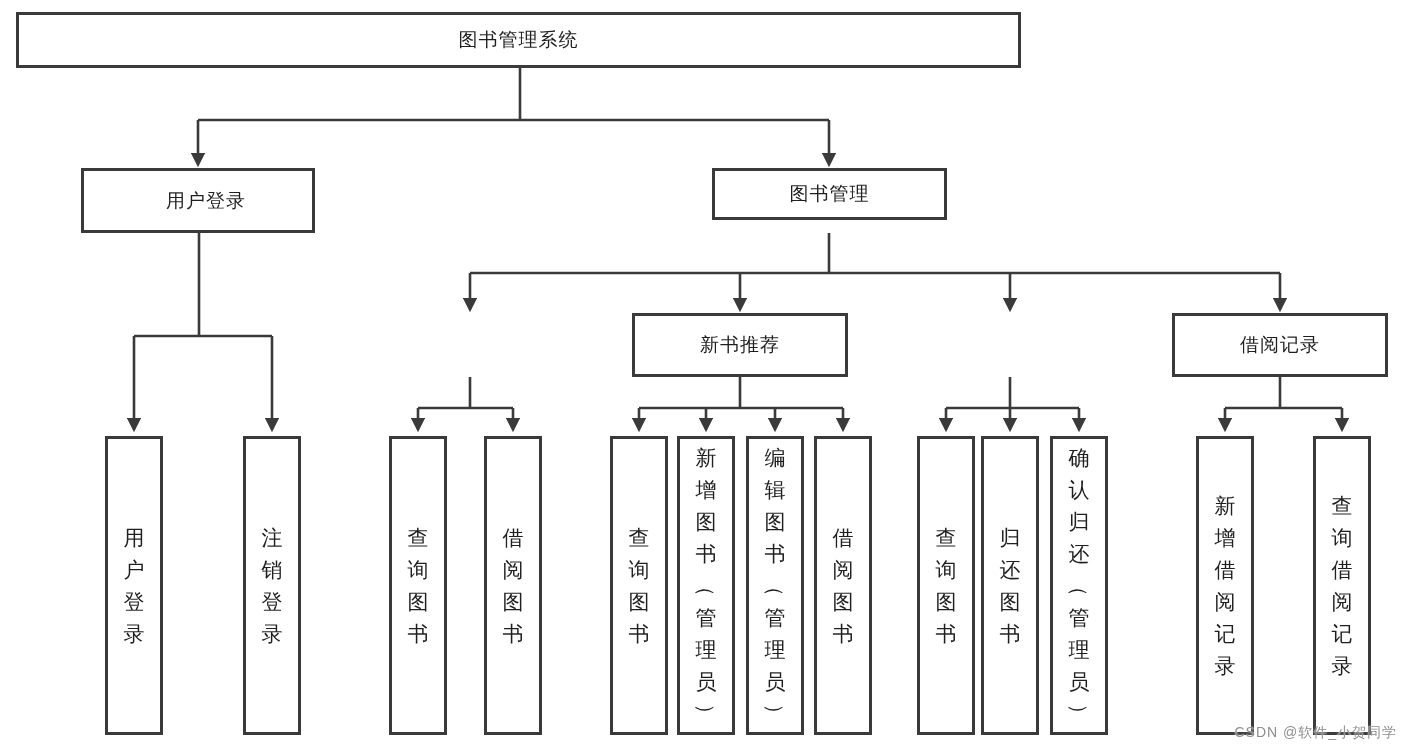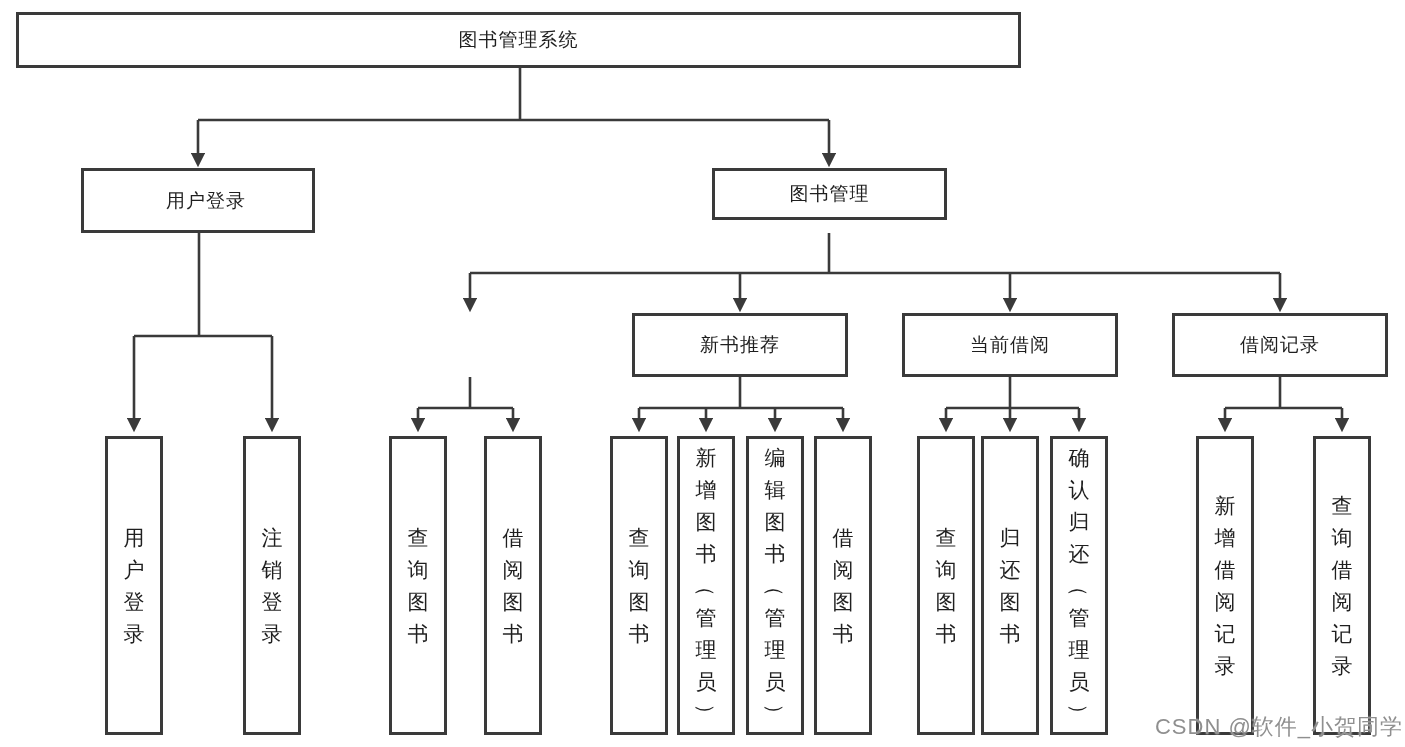--- a/index.html
+++ b/index.html
@@ -26,23 +26,23 @@
     align-items: center;
     justify-content: center;
     color: var(--text);
   }
   .hbox { font-size: 19px; letter-spacing: 1px; }
   .leaf { flex-direction: column; font-size: 21px; letter-spacing: 0; }
   .vchar { display: block; height: 32px; line-height: 32px; width: 100%; text-align: center; }
   .vchar.rot { transform: rotate(90deg); }
   .watermark {
     position: absolute;
-    right: 2px;
+    right: 8px;
     bottom: 5px;
-    font-size: 22px;
+    font-size: 14px;
     color: var(--wm);
     z-index: 5;
     letter-spacing: 1px;
     text-shadow: 0 0 2px #ffffff;
     white-space: nowrap;
   }
 </style>
 </head>
 <body>
 
@@ -95,21 +95,20 @@
     <path class="c" d="M1225 408 V428" marker-end="url(#arrow)"></path>
     <path class="c" d="M1342 408 V428" marker-end="url(#arrow)"></path>
   </svg>
 
   <div class="box hbox" style="left:16px; top:12px; width:1005px; height:56px;">图书管理系统</div>
 
   <div class="box hbox" style="left:81px; top:168px; width:234px; height:65px;padding-left:16px;">用户登录</div>
   <div class="box hbox" style="left:712px; top:168px; width:235px; height:52px;">图书管理</div>
 
   <div class="box hbox" style="left:632px; top:313px; width:216px; height:64px;">新书推荐</div>
-  <div class="box hbox" style="left:902px; top:313px; width:216px; height:64px;">当前借阅</div>
   <div class="box hbox" style="left:1172px; top:313px; width:216px; height:64px;">借阅记录</div>
 
   <div class="box leaf" style="left:105px; top:436px; width:58px; height:299px;">
       <span class="vchar">用</span>
       <span class="vchar">户</span>
       <span class="vchar">登</span>
       <span class="vchar">录</span>
     </div>
   <div class="box leaf" style="left:243px; top:436px; width:58px; height:299px;">
       <span class="vchar">注</span>

